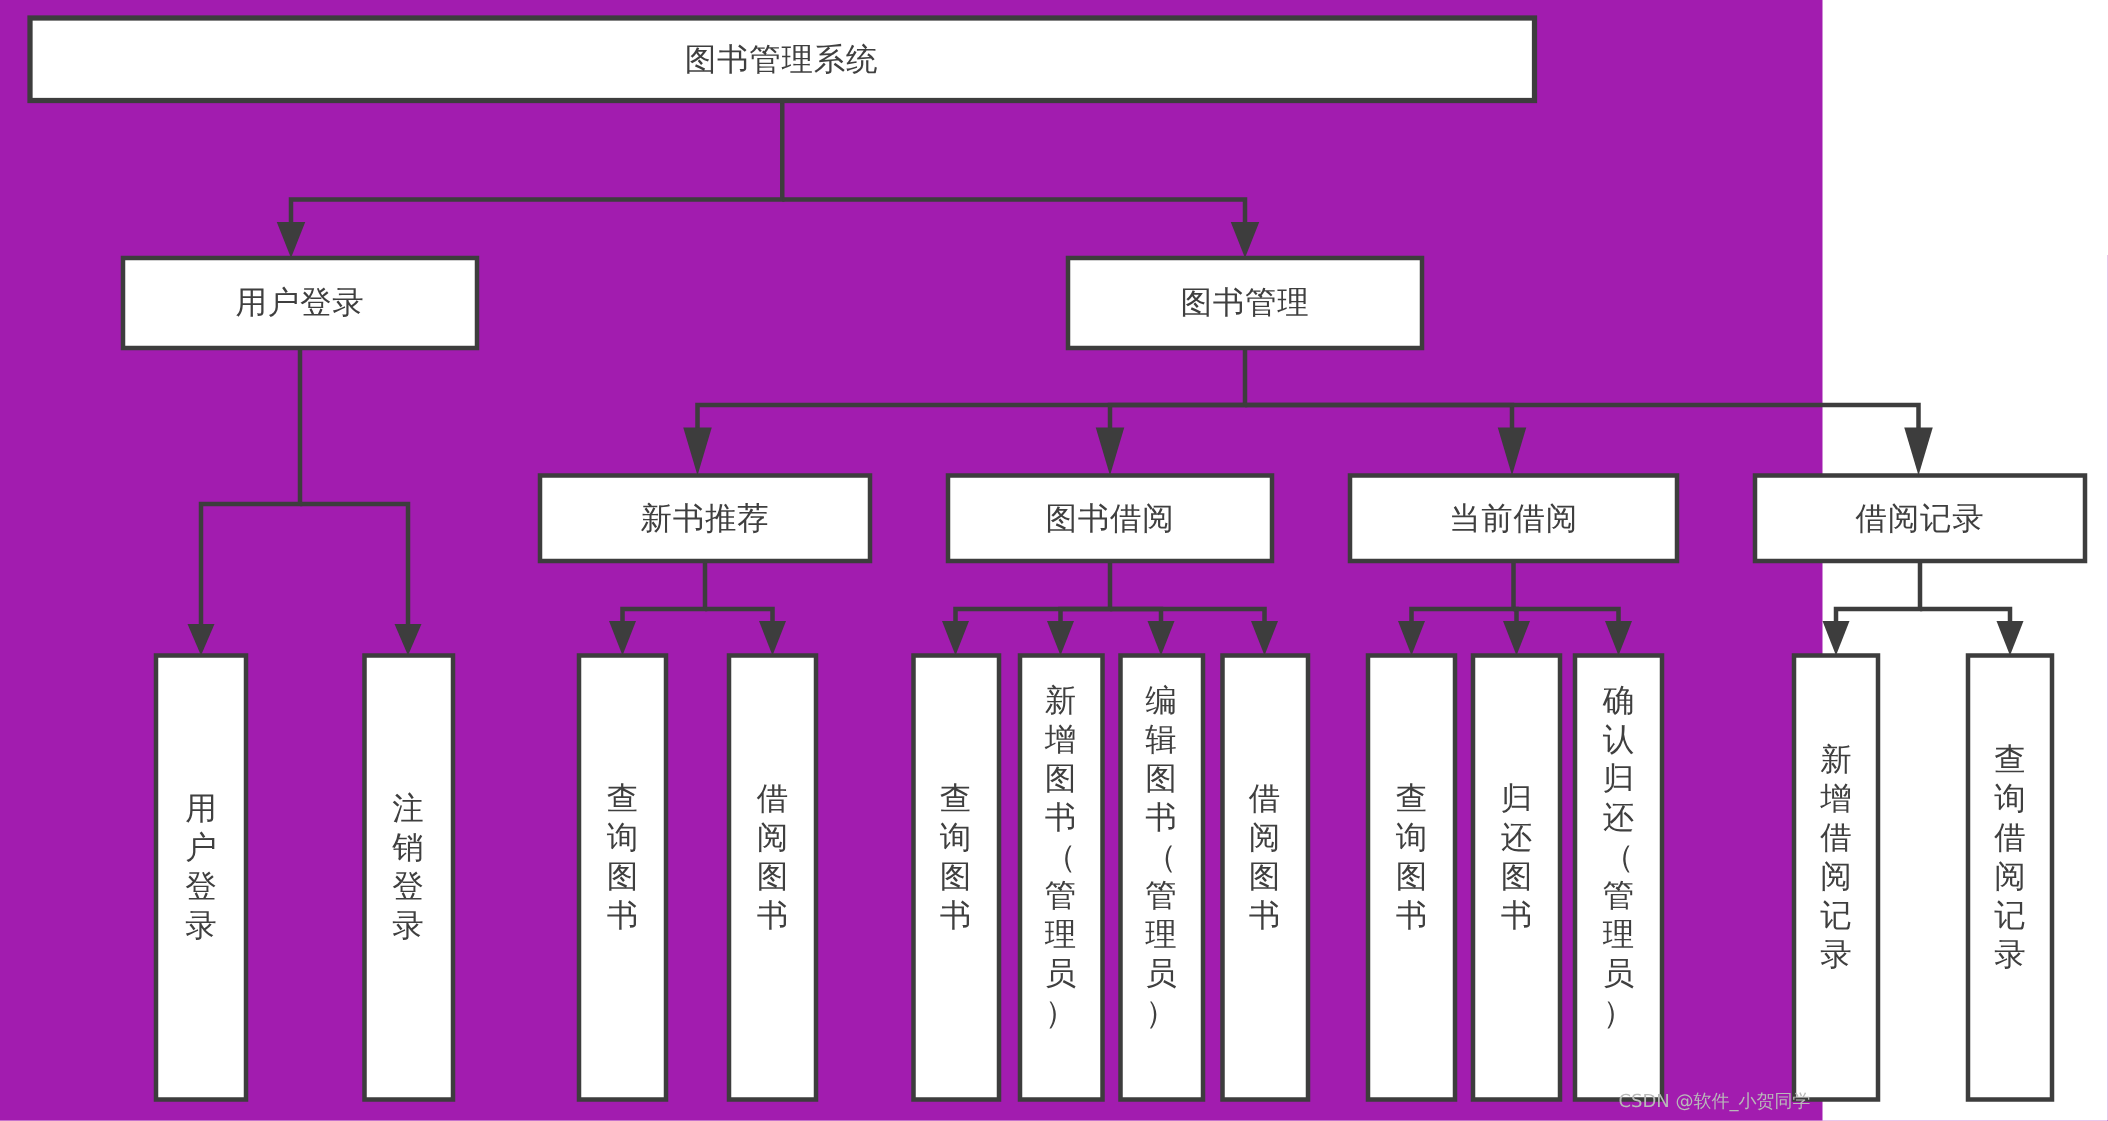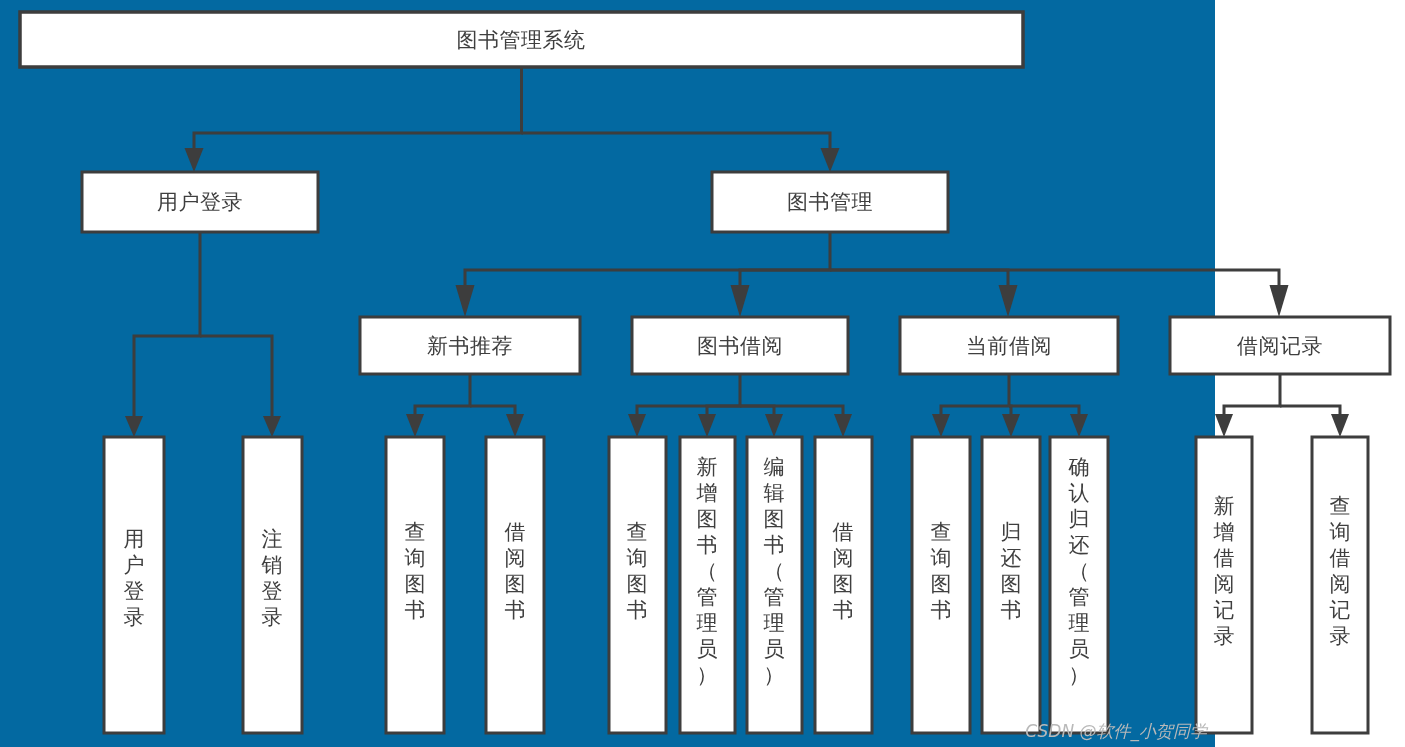--- a/index.html
+++ b/index.html
@@ -11,21 +11,21 @@
   body {
     width: 1405px;
     height: 747px;
     font-family: "DejaVu Sans", "Liberation Sans", sans-serif;
     overflow: hidden;
   }
   #diagram-root {
     position: relative;
     width: 1215px;
     height: 747px;
-    background: #0369a1;
+    background: #a21caf;
   }
   svg.diagram {
     display: block;
     width: 1405px;
     height: 747px;
   }
   .node-box {
     fill: #ffffff;
     stroke: #3d3d3d;
     stroke-width: 3;
@@ -55,25 +55,24 @@
     fill: #3f3f3f;
     font-family: "DejaVu Sans", "Liberation Sans", sans-serif;
     font-size: 21px;
     text-anchor: middle;
   }
   .watermark {
     position: absolute;
     right: 8px;
     bottom: 4px;
     font-family: "DejaVu Sans", "Liberation Sans", sans-serif;
-    font-size: 17px;
+    font-size: 12px;
     color: #b9b9b9;
     white-space: nowrap;
     user-select: none;
-    font-style: italic;
   }
 </style>
 </head>
 <body>
 
 <div id="diagram-root">
 
   <svg class="diagram" viewBox="0 0 1405 747" xmlns="http://www.w3.org/2000/svg">
 
     <g>

